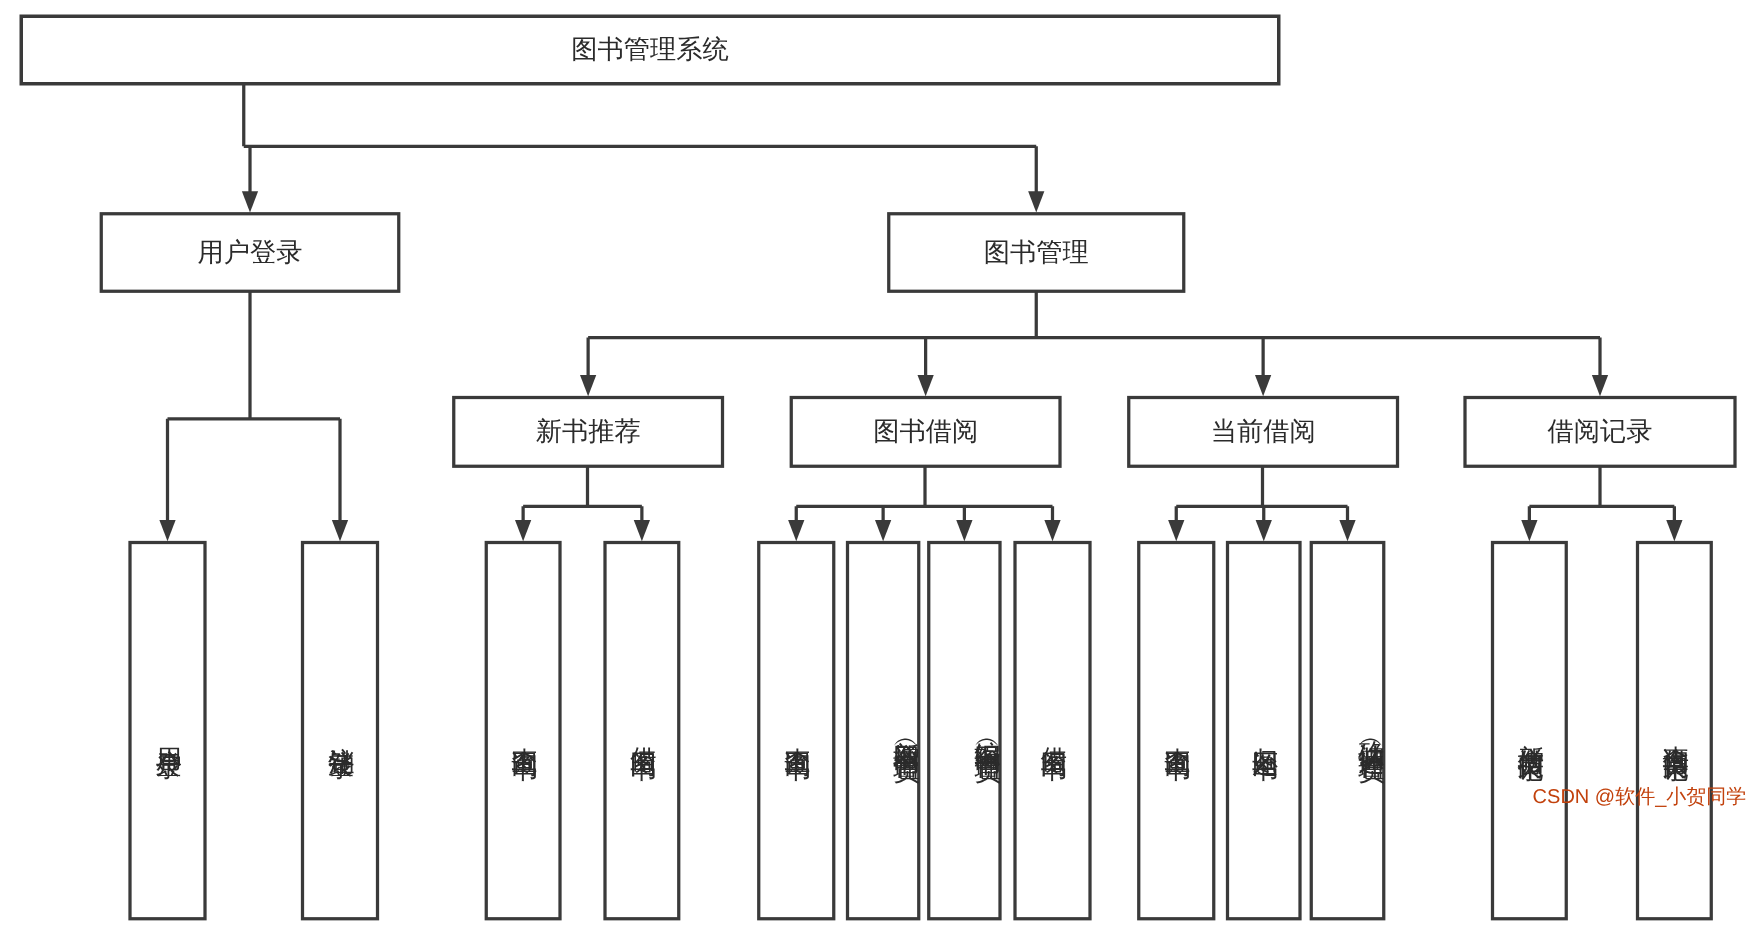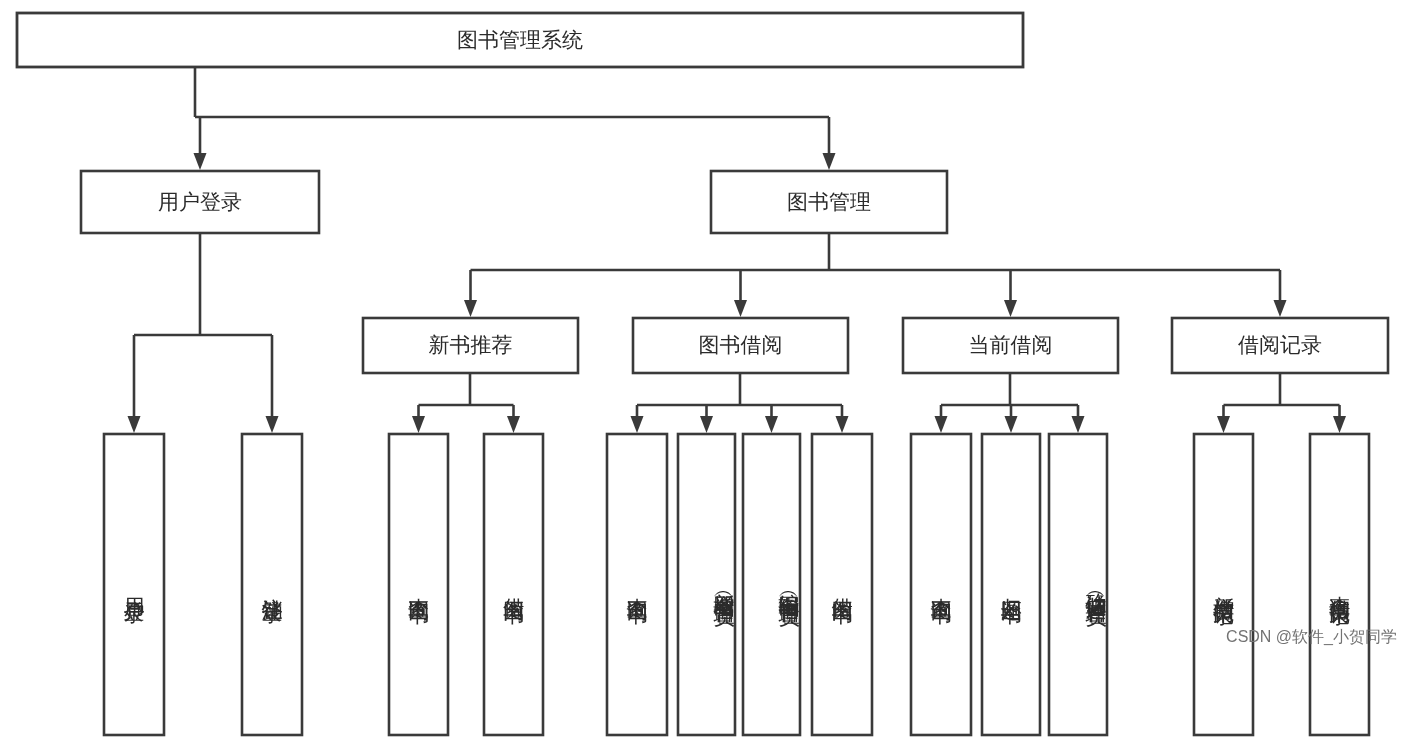--- a/index.html
+++ b/index.html
@@ -63,21 +63,21 @@
     white-space: nowrap;
     pointer-events: none;
     text-align: center;
   }
   .watermark {
     position: absolute;
     right: 8px;
     bottom: 4px;
     font-family: "Liberation Sans", "DejaVu Sans", sans-serif;
     font-size: 16px;
-    color: #737373;
+    color: #c2410c;
     white-space: nowrap;
   }
 </style>
 </head>
 <body>
 
 <div id="diagram-root">
   <svg id="tree-svg" viewBox="0 0 1405 747">
     <defs></defs>
     <g id="edges-layer">

